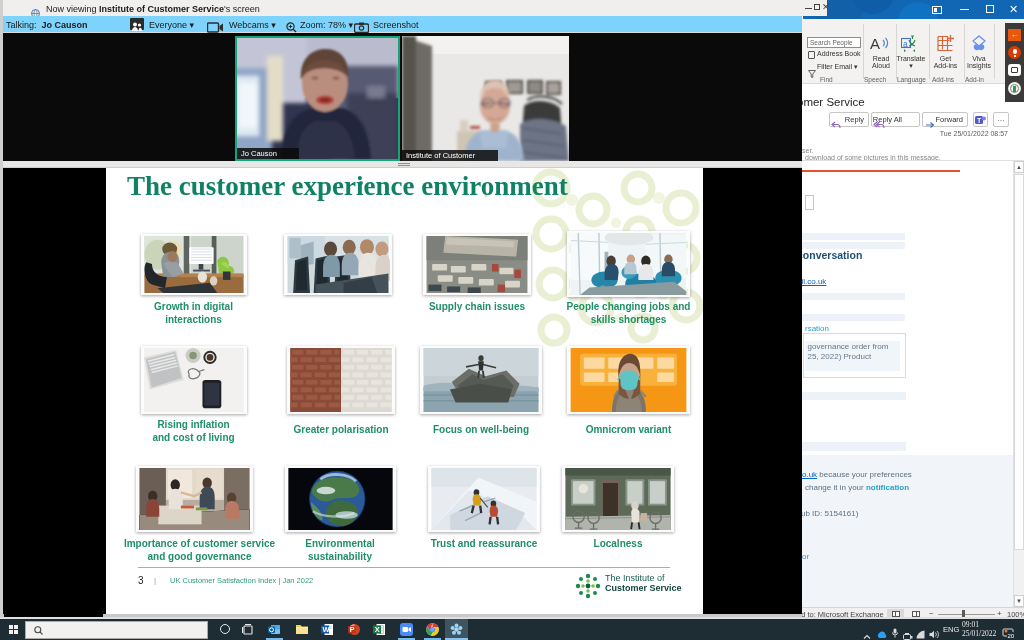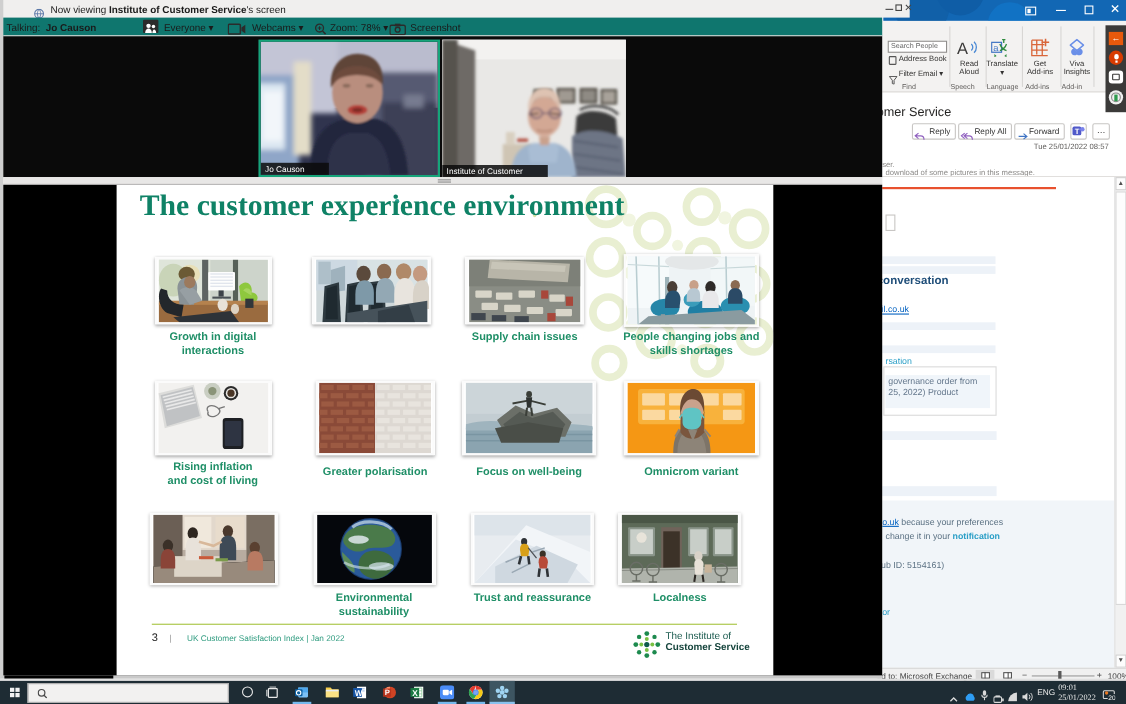--- a/index.html
+++ b/index.html
@@ -95,21 +95,21 @@
       <div class="abs" style="left:5px; top:61px; width:9px; height:9px; border-radius:50%; border:1px solid #888;"></div>
       <div class="abs" style="left:8px; top:63px; width:3px; height:6px; background:#2e9b4e;"></div>
     </div>
 
     <div class="abs" style="left:0; top:96px; font-size:11.5px; color:#252423;">omer Service</div>
 
     <div class="abs" style="left:32px; top:112px; width:40px; height:15px; border:1px solid #c8c6c4; border-radius:2px; background:#fff; font-size:7.5px; color:#333; line-height:13px; text-align:right; padding-right:4px;">Reply</div>
     <div class="abs" style="left:34px; top:115px; width:10px; height:8px;"><svg width="10" height="8">
           <path d="M4 1 L1 3.5 L4 6 M1 3.5 L6 3.5 C8 3.5 9 5 9 7" fill="none" stroke="#9162c0" stroke-width="1.1"></path>
         </svg></div>
-    <div class="abs" style="left:74px; top:112px; width:49px; height:15px; border:1px solid #c8c6c4; border-radius:2px; background:#fff; font-size:7.5px; color:#333; line-height:13px; text-align:right; padding-right:4px;">Reply All</div>
+    <div class="abs" style="left:74px; top:112px; width:49px; height:15px; border:1px solid #c8c6c4; border-radius:2px; background:#fff; font-size:7.5px; color:#333; line-height:13px; text-align:right; padding-right:17px;">Reply All</div>
     <div class="abs" style="left:76px; top:115px; width:12px; height:8px;"><svg width="12" height="8">
           <path d="M4 1 L1 3.5 L4 6 M6.5 1 L3.5 3.5 L6.5 6 M3.5 3.5 L8 3.5 C10 3.5 11 5 11 7" fill="none" stroke="#9162c0" stroke-width="1.1"></path>
         </svg></div>
     <div class="abs" style="left:125px; top:112px; width:46px; height:15px; border:1px solid #c8c6c4; border-radius:2px; background:#fff; font-size:7.5px; color:#333; line-height:13px; text-align:right; padding-right:4px;">Forward</div>
     <div class="abs" style="left:128px; top:115px; width:10px; height:8px;"><svg width="10" height="8">
           <path d="M1 4 L8 4 M5.5 1.5 L8.5 4 L5.5 6.5" fill="none" stroke="#3f74c4" stroke-width="1.1"></path>
         </svg></div>
     <div class="abs" style="left:176px; top:112px; width:15px; height:15px; border:1px solid #c8c6c4; border-radius:2px; background:#fff;">
       <svg width="13" height="13" viewBox="0 0 13 13">
           <rect x="1" y="2" width="8" height="8" rx="1.5" fill="#5059c9"></rect>
@@ -182,21 +182,21 @@
             <path d="M0.5 4.5 H8.5 M4.5 0.5 C6.5 2.5 6.5 6.5 4.5 8.5 M4.5 0.5 C2.5 2.5 2.5 6.5 4.5 8.5" fill="none" stroke="#5b79a8" stroke-width="0.8"></path>
           </svg>
       </div>
       <div class="abs" style="left:18px; top:3.5px; font-size:9px; color:#1a1a1a;">Now viewing <b>Institute of Customer Service</b>'s screen</div>
 
       <div class="abs" style="left:777px; top:8px; width:7px; height:1px; background:#444;"></div>
       <div class="abs" style="left:786px; top:4px; width:6px; height:6px; border:1px solid #444;"></div>
       <div class="abs" style="left:794px; top:2px; font-size:9px; color:#444;">✕</div>
     </div>
 
-    <div class="abs" style="left:0; top:16px; width:799px; height:17px; background:#0f766e; border-bottom:1px solid #dddcda;">
+    <div class="abs" style="left:0; top:16px; width:799px; height:17px; background:#7dd3fc; border-bottom:1px solid #dddcda;">
       <div class="abs" style="left:3px; top:4px; font-size:9px; color:#1a1a1a;">Talking: &nbsp;<b>Jo Causon</b></div>
 
       <div class="abs" style="left:127px; top:2px; width:14px; height:12px; background:#2b2b2b; border-radius:1px;">
         <svg width="14" height="12">
             <circle cx="5" cy="4.5" r="2" fill="#fff"></circle>
             <circle cx="9.5" cy="5" r="1.6" fill="#fff"></circle>
             <path d="M2 11 C2 8 4 7 5 7 C6 7 8 8 8 11 Z" fill="#fff"></path>
             <path d="M8.5 11 C8.5 9 9.5 7.8 10 7.8 C11 7.8 12 9 12 11 Z" fill="#fff"></path>
           </svg>
       </div>
@@ -631,20 +631,21 @@
           <path d="M31 34 C31 25 34 22 38 22 C43 22 46 25 46 34 L46 44 L31 44 Z" fill="#e8e2da"></path>
           <ellipse cx="72" cy="16" rx="5" ry="6" fill="#4a382c"></ellipse>
           <path d="M64 32 C64 23 68 20 72 20 C77 20 80 23 80 32 L80 44 L64 44 Z" fill="#3e4a56"></path>
           <path d="M44 26 L58 30 L66 26" stroke="#d8b89a" stroke-width="2.5" fill="none"></path>
           <ellipse cx="98" cy="32" rx="5" ry="6" fill="#5a4030"></ellipse>
           <path d="M91 46 C91 38 94 35 98 35 C103 35 106 38 106 46 L106 54 L91 54 Z" fill="#b87a62"></path>
           <rect x="44" y="40" width="14" height="3" fill="#c85a3a"></rect>
           <rect x="60" y="42" width="12" height="3" fill="#7a9a4a"></rect>
         </svg>
           </div>
+        <div class="abs cap" style="left:16px; top:370px; width:155px;">Importance of customer service<br>and good governance</div>
 
         <div class="abs tile" style="left:178.5px; top:297.5px; width:111px; height:65.5px;">
             <svg width="111" height="66" viewBox="0 0 111 66">
           <rect width="111" height="66" fill="#05070c"></rect>
           <circle cx="52" cy="33" r="30" fill="#1c3c6e"></circle>
           <circle cx="52" cy="33" r="29" fill="#2a5a9a"></circle>
           <path d="M30 16 C40 8 60 8 70 14 C76 18 78 26 72 30 C64 34 54 30 46 34 C38 38 30 34 26 28 C24 24 26 20 30 16 Z" fill="#4a7a4a"></path>
           <path d="M48 36 C58 32 70 36 74 44 C76 52 68 60 58 62 C48 62 40 56 40 48 C40 42 44 38 48 36 Z" fill="#3e6a3e"></path>
           <path d="M24 36 C30 42 38 48 36 56 C30 54 24 46 24 36 Z" fill="#5a8a5a"></path>
           <path d="M34 12 C44 4 64 6 72 14" stroke="#cfe0ea" stroke-width="3" fill="none" opacity="0.7"></path>

